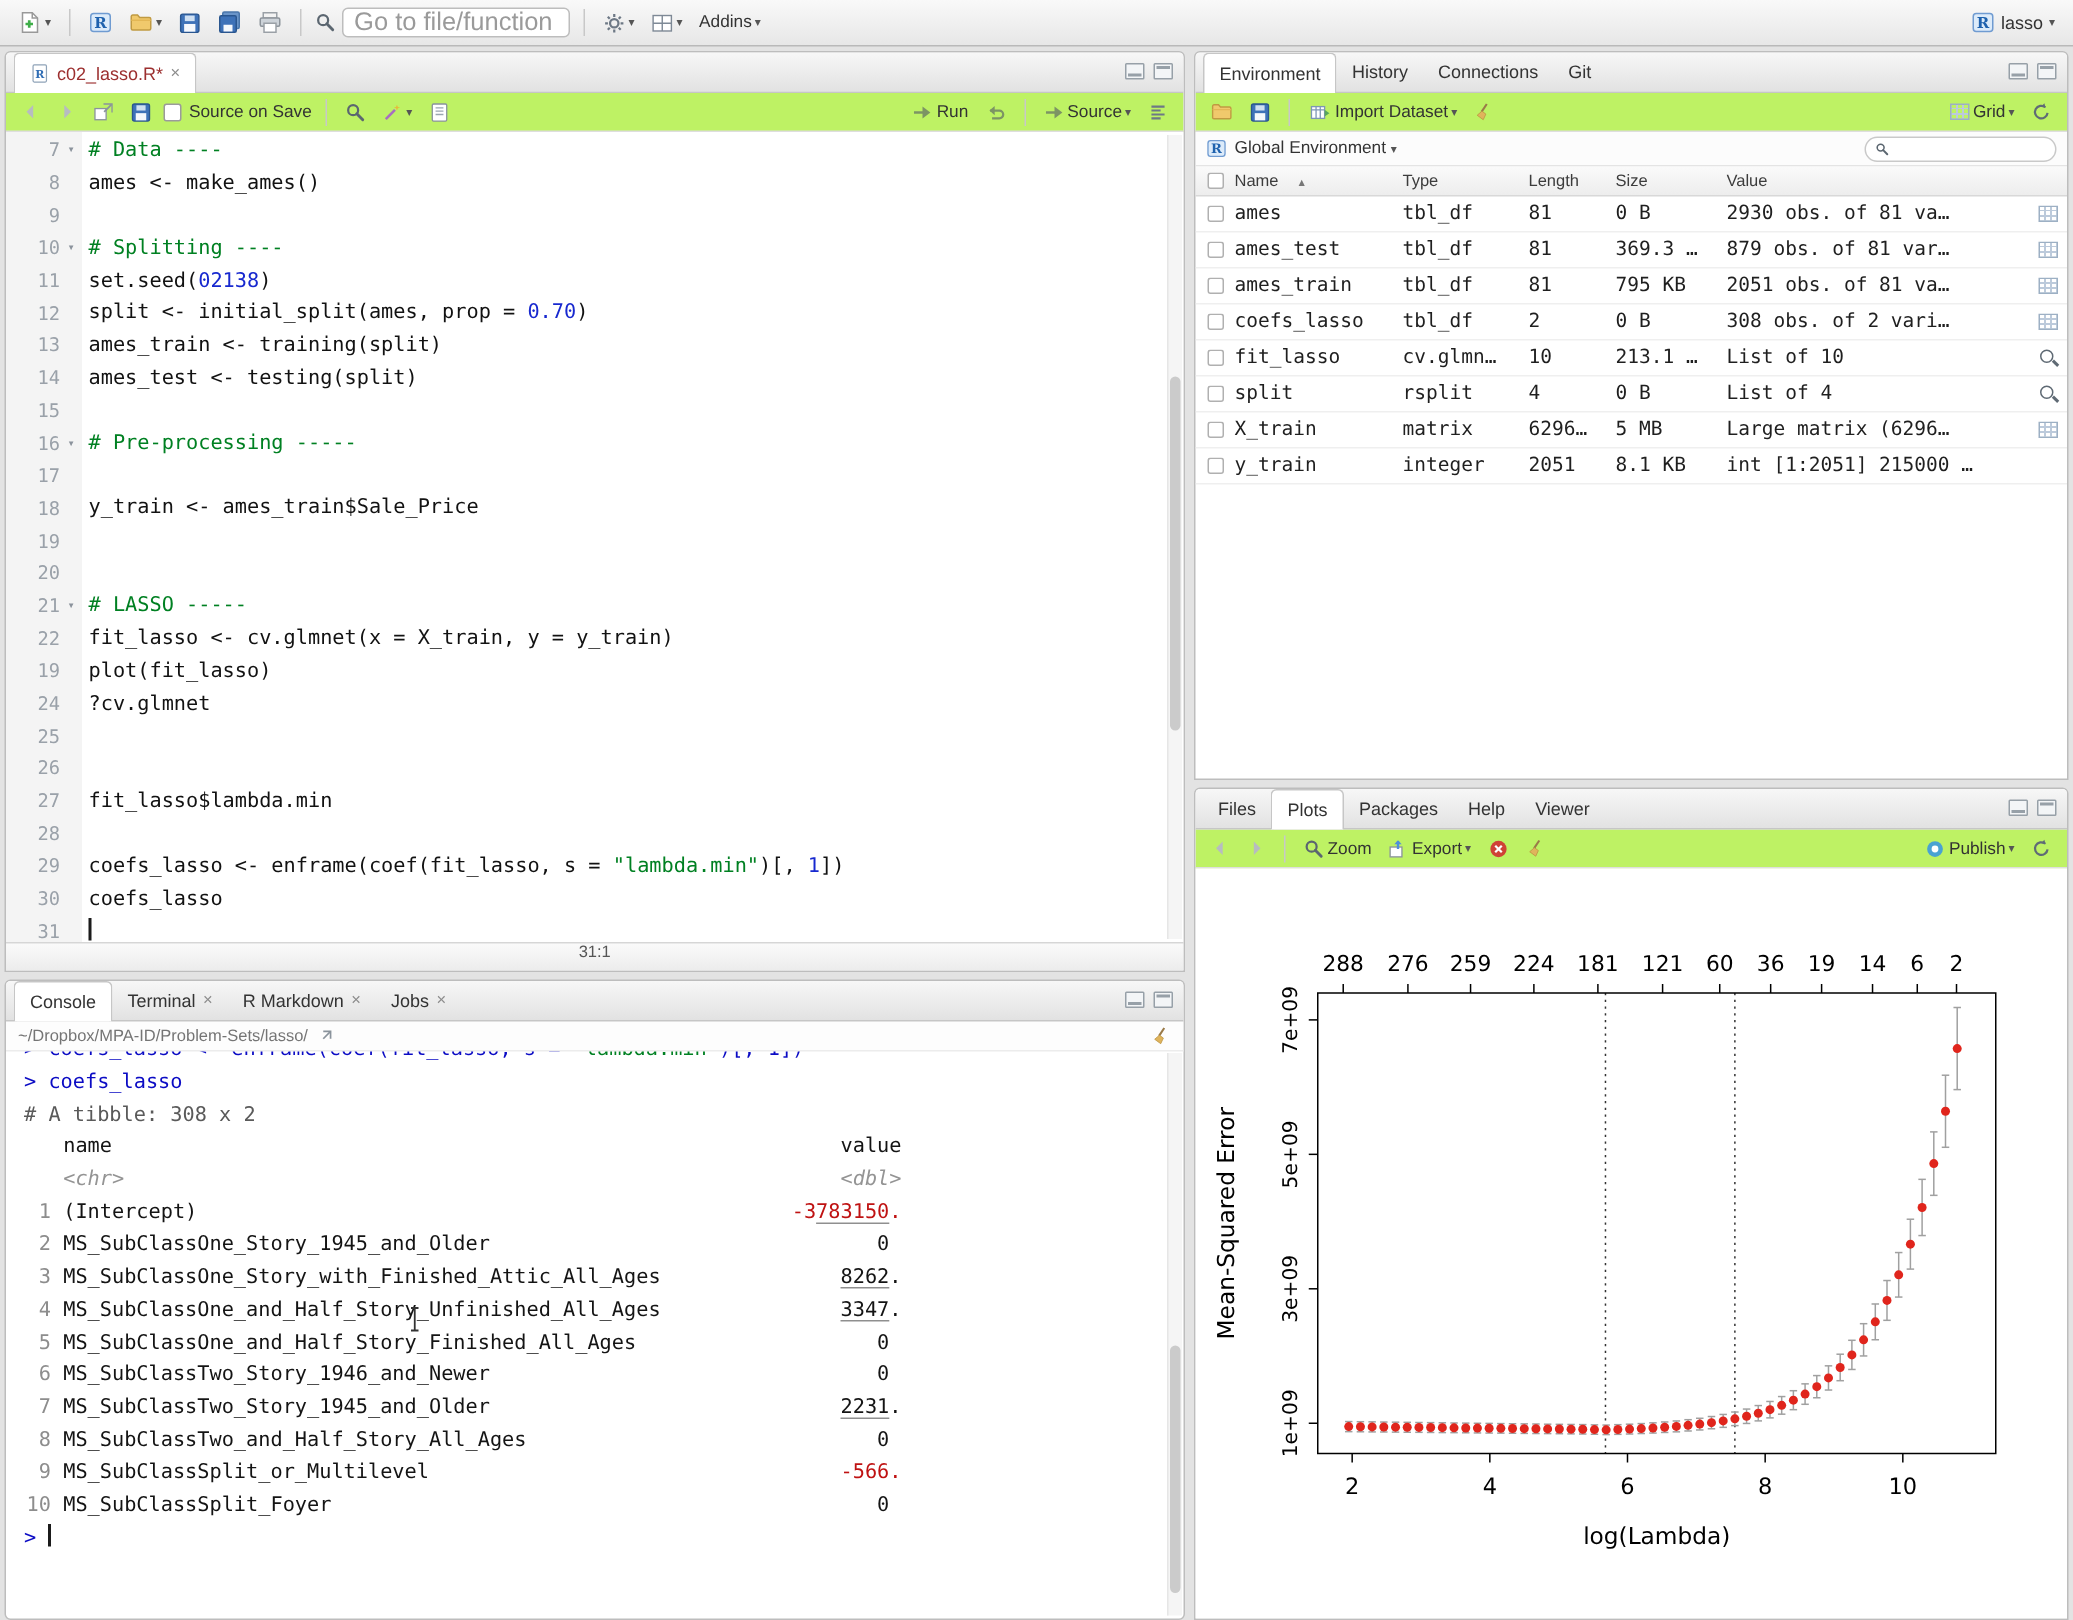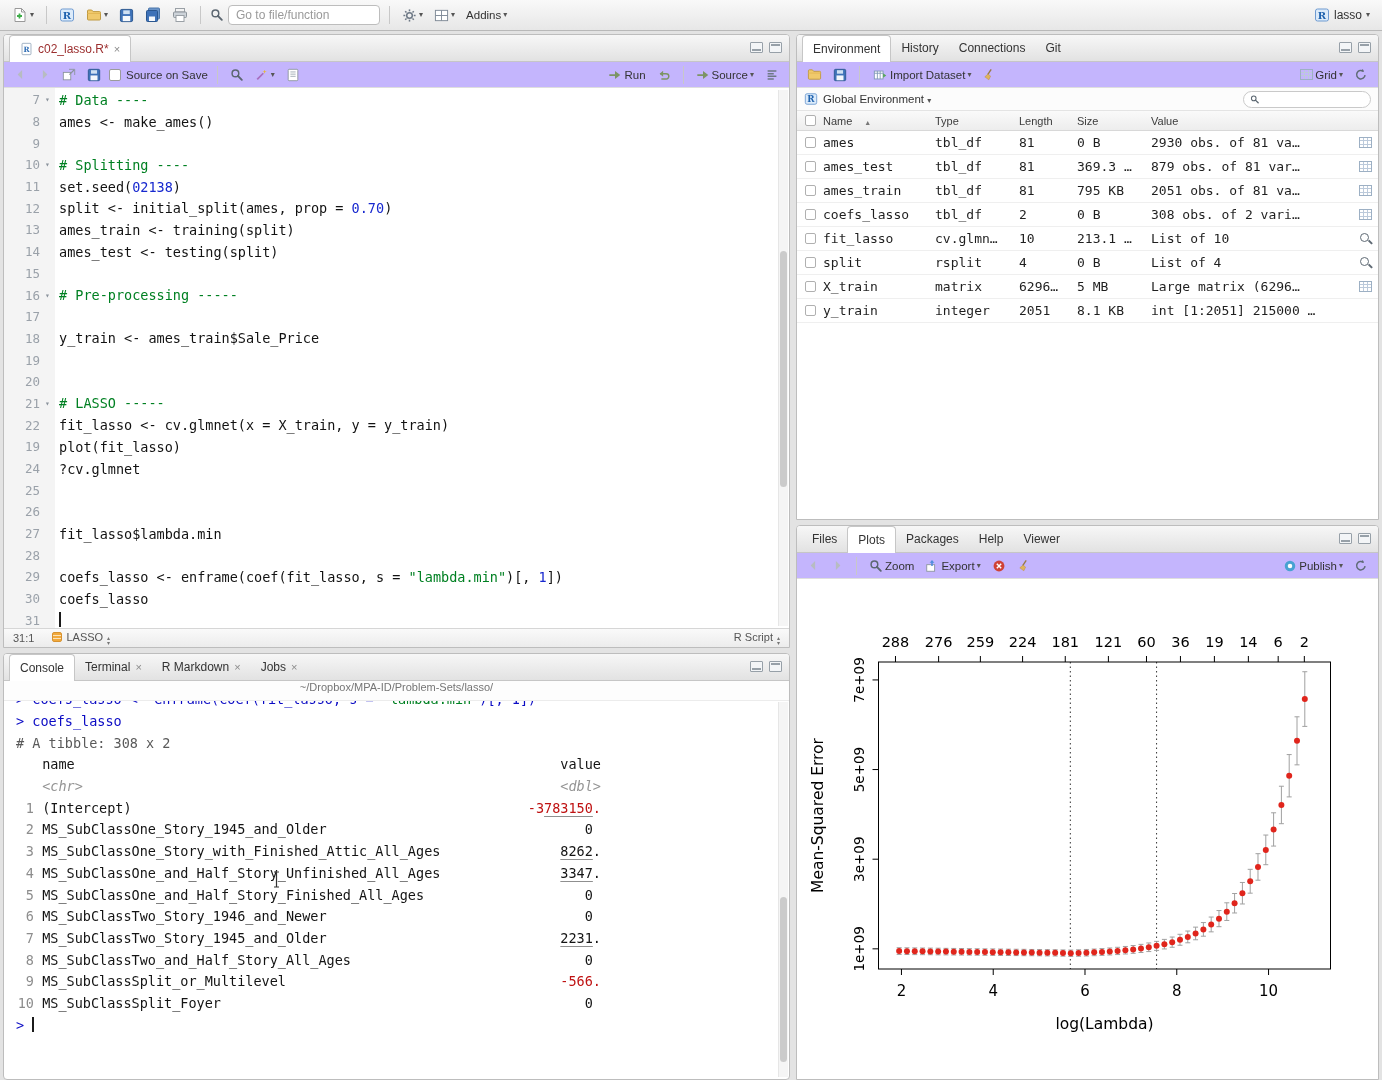--- a/index.html
+++ b/index.html
@@ -7,21 +7,21 @@
   body { font-family:"Liberation Sans","DejaVu Sans",sans-serif; font-size:12px; background:#e3e3e3; color:#222; }
 
   
   .toolbar-main { height:31px; display:flex; align-items:center; gap:5px; padding:0 9px;
     background:linear-gradient(#f9f9f9,#e7e7e7); border-bottom:1px solid #b9b9b9; }
   .tbtn { display:inline-flex; align-items:center; gap:2px; padding:2px 3px; border-radius:3px; }
   .caret { font-size:8px; color:#555; line-height:8px; }
   .vsep { width:1px; height:18px; background:#c8c8c8; margin:0 4px; }
   .goto-box { display:flex; align-items:center; gap:4px; }
   .goto-box input { width:152px; height:20px; border:1px solid #bdbdbd; border-radius:4px; padding:0 7px;
-    font-size:12px; color:#444; background:#fff; outline:none; }
+    font-size:17px; color:#444; background:#fff; outline:none; }
   .goto-box input::placeholder { color:#9a9a9a; }
   .spacer { flex:1; }
   .proj-label { font-size:12px; color:#333; margin:0 2px; }
   .ic { display:inline-block; vertical-align:middle; }
 
   
   .workspace { position:absolute; left:0; right:0; top:31px; bottom:0; display:flex; gap:6px; padding:3px 3px 0 3px; }
   .col-left  { width:787px; display:flex; flex-direction:column; gap:5px; }
   .col-right { flex:1; display:flex; flex-direction:column; gap:5px; }
   .panel { background:#fff; border:1px solid #bdbdbd; border-radius:4px 4px 0 0; display:flex; flex-direction:column; overflow:hidden; position:relative; }
@@ -38,45 +38,45 @@
   .tab.active { background:#fff; border:1px solid #c6c6c6; border-bottom:none; border-radius:4px 4px 0 0; height:27px; margin-bottom:-1px; }
   .tab-close { color:#8b8b8b; font-size:11px; }
   .tab-label.mod-red { color:#9c2f2f; }
   .winctl { position:absolute; right:7px; top:7px; display:flex; gap:6px; }
   .wc { width:13px; height:11px; border:1px solid #97a0a8; background:#f3f5f7; display:inline-block; position:relative; border-radius:1px; }
   .wc-min::after { content:""; position:absolute; left:1px; right:1px; bottom:1px; height:2px; background:#97a0a8; }
   .wc-max::after { content:""; position:absolute; left:1px; right:1px; top:1px; height:2px; background:#97a0a8; }
 
   
   .ptoolbar { height:26px; border-bottom:1px solid #dedede; display:flex; align-items:center; gap:5px;
-    padding:0 7px; background:#c4b5fd; flex-shrink:0; font-size:11.5px; color:#333; }
+    padding:0 7px; background:#bef264; flex-shrink:0; font-size:11.5px; color:#333; }
   .cb { width:12px; height:12px; border:1px solid #9b9b9b; border-radius:2px; background:#fff; display:inline-block; }
 
   
   .editor { flex:1; overflow:hidden; font-family:"DejaVu Sans Mono",monospace; position:relative;
     background:linear-gradient(90deg,#f4f4f4 0,#f4f4f4 51px,#fff 51px); padding-top:1px; }
   .ed-row { display:flex; height:21.7px; align-items:center; }
   .ed-num { width:36px; text-align:right; color:#9aa1a9; font-size:12.5px; flex-shrink:0; }
   .ed-fold { width:15px; font-size:8px; color:#8b939c; text-align:center; flex-shrink:0; }
   .ed-code { white-space:pre; padding-left:4px; font-size:13.5px; color:#121212; }
   .tok-comment { color:#008022; }
   .tok-num { color:#1728cf; }
   .tok-str { color:#008022; }
   .tok-plain { color:#121212; }
   .ed-cursor { display:inline-block; width:1.5px; height:15px; background:#1b1b1b; vertical-align:-2px; }
 
   .statusbar { height:19px; background:linear-gradient(#fafafa,#ececec); border-top:1px solid #d6d6d6;
-    display:flex; align-items:center; font-size:11px; color:#555; padding:0 9px; gap:18px; flex-shrink:0; }
+    display:flex; align-items:center; font-size:11px; color:#555; padding:0 9px; gap:18px; flex-shrink:0;flex-direction:column; }
   .sec-ic { width:10px; height:10px; border-radius:2px; display:inline-block; margin-right:4px; vertical-align:-1px;
     background:repeating-linear-gradient(0deg,#f1a93c 0 2px,#fbe3bb 2px 3px); border:1px solid #d79230; }
   .dd-ud { display:inline-flex; flex-direction:column; font-size:6px; line-height:5px; color:#777; margin-left:4px; vertical-align:1px; }
 
   
   .console-path { height:20px; display:flex; align-items:center; gap:6px; padding:0 8px; font-size:11px;
-    color:#757575; border-bottom:1px solid #ececec; background:#fdfdfd; flex-shrink:0;flex-direction:column; }
+    color:#757575; border-bottom:1px solid #ececec; background:#fdfdfd; flex-shrink:0; }
   .console-body { flex:1; font-family:"DejaVu Sans Mono",monospace; font-size:13.5px; line-height:21.7px;
     padding:0 8px 0 12px; overflow:hidden; position:relative; color:#141414; }
   .con-line { white-space:pre; height:21.7px; }
   .con-clip { height:10px; overflow:hidden; }
   .con-clip .con-line { margin-top:-12px; }
   .con-cmd { color:#0b0bc4; }
   .con-meta { color:#5a5a5a; }
   .con-row { display:flex; width:585px; }
   .con-idx { width:18px; text-align:right; color:#8d8d8d; white-space:pre; flex-shrink:0; }
   .con-name { white-space:pre; }

